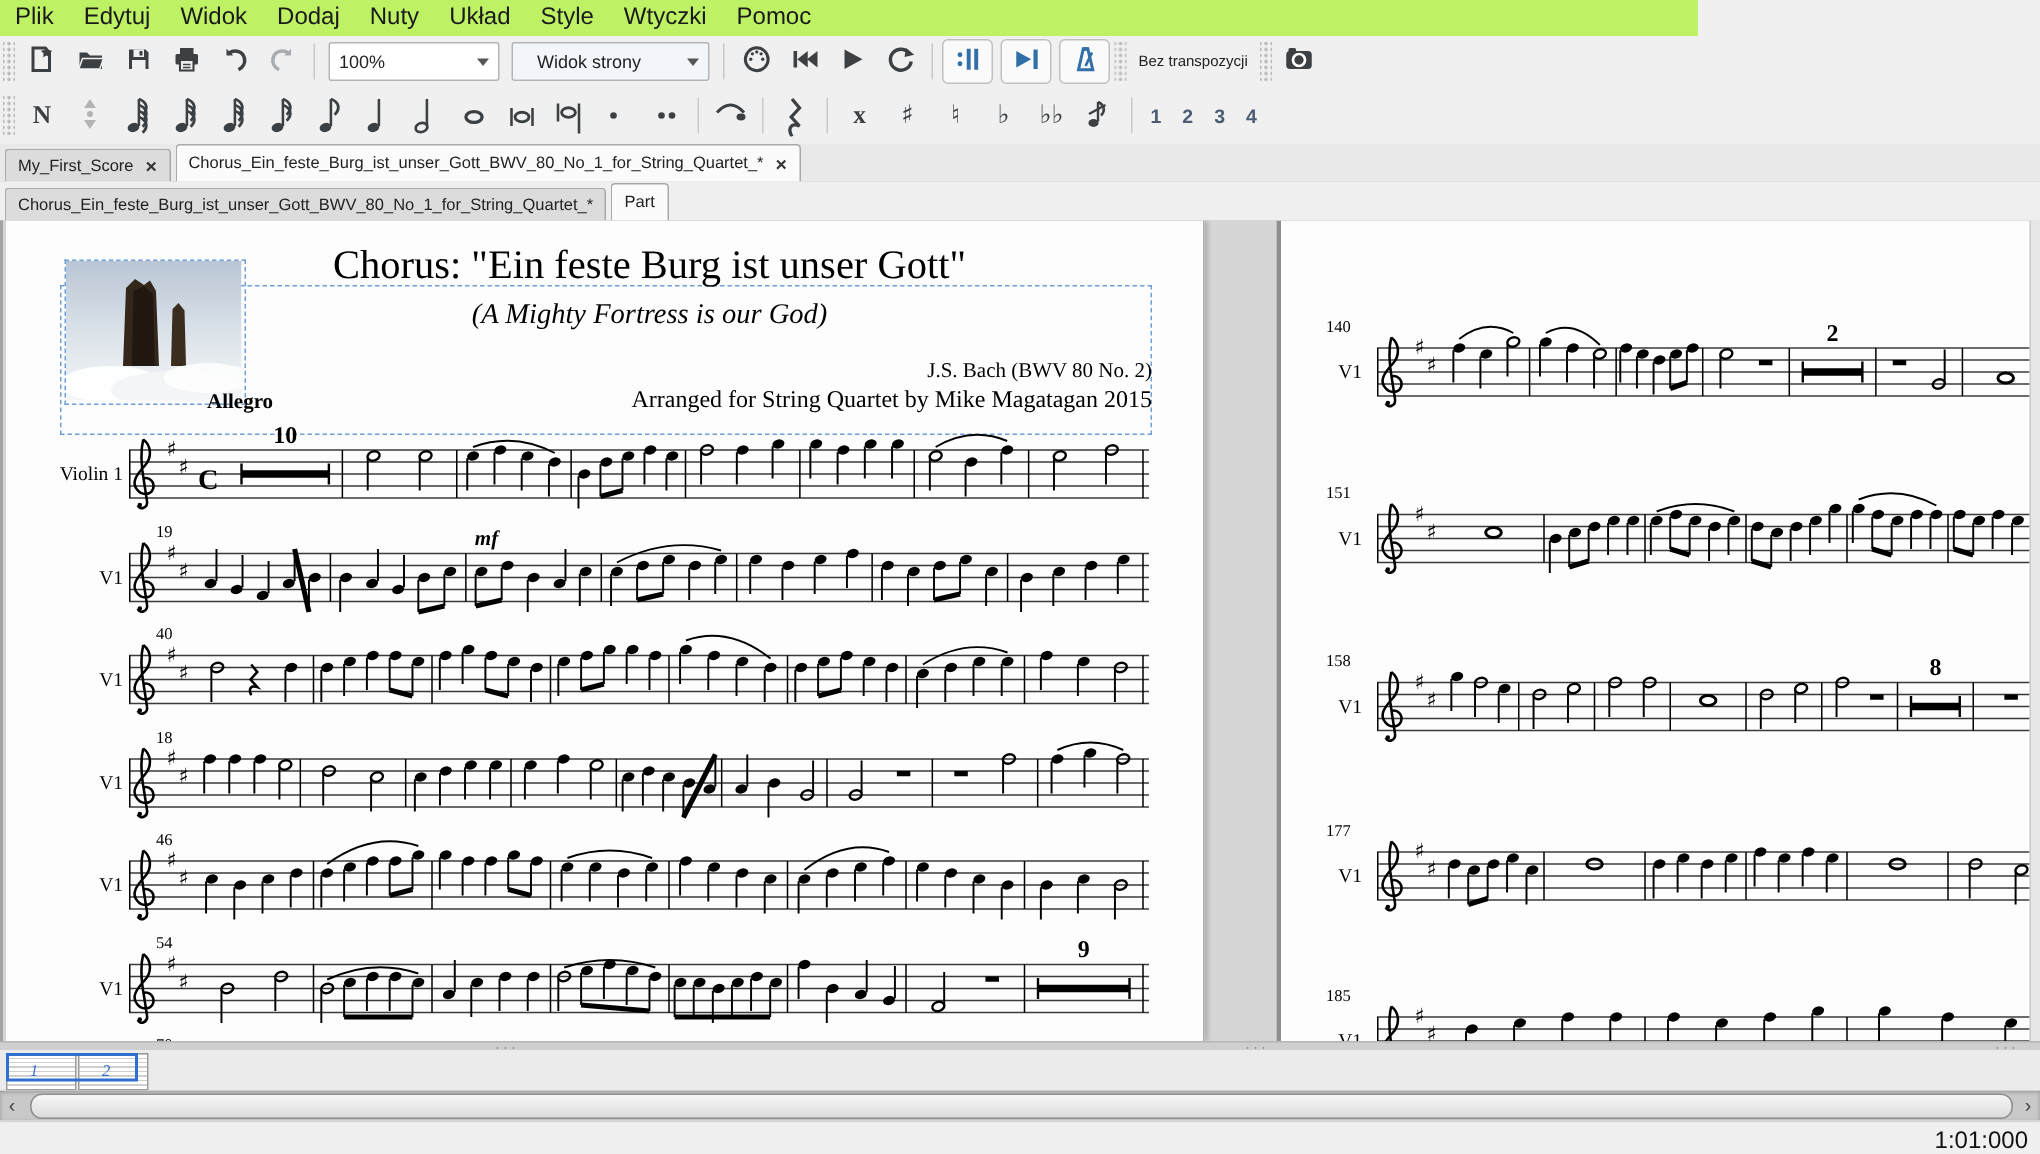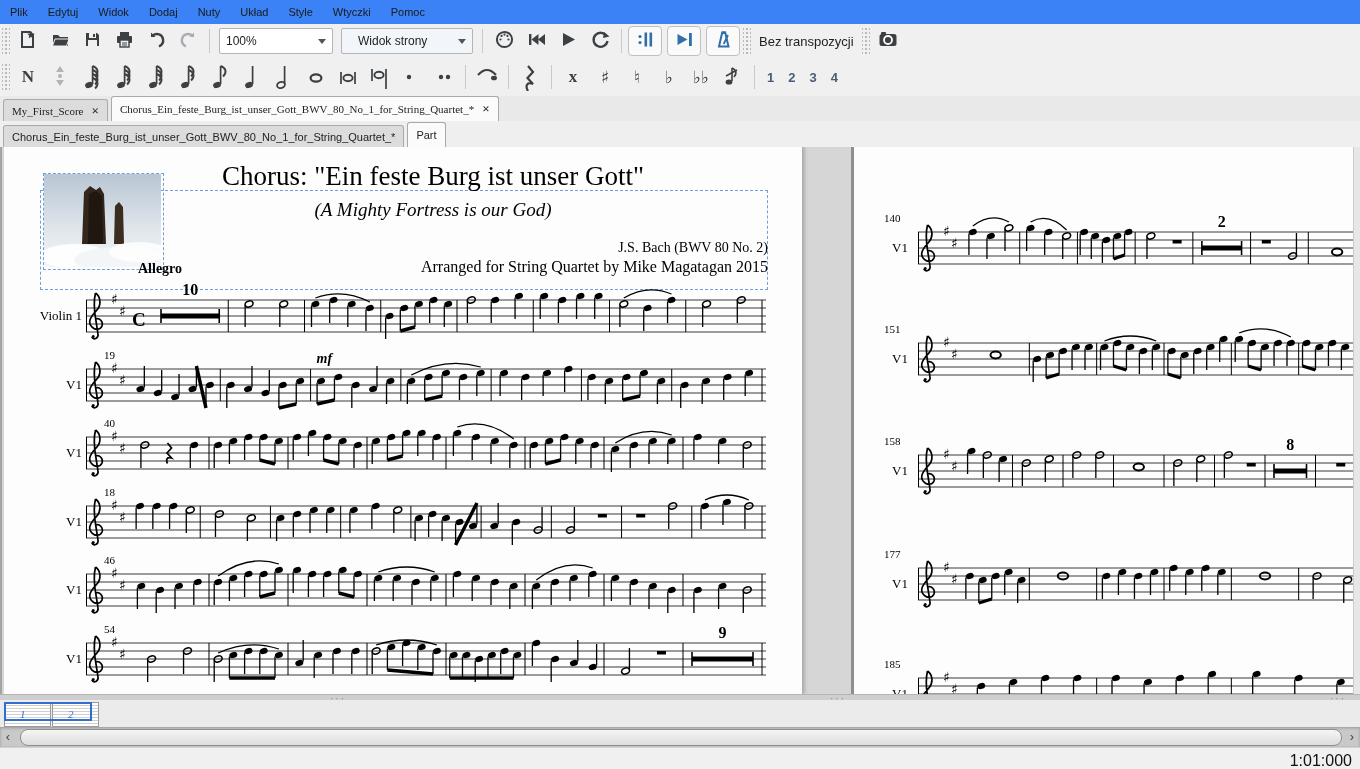--- a/index.html
+++ b/index.html
@@ -1,42 +1,42 @@
 <!DOCTYPE html>
 <html><head>
 <meta charset="utf-8">
 <style>
   html,body{margin:0;padding:0;width:1360px;height:769px;overflow:hidden;
     font-family:"Liberation Sans",sans-serif;background:#f0f0f0;-webkit-font-smoothing:antialiased;}
   
-  #menubar{position:absolute;left:0;top:0;width:1360px;height:24px;background:#3b82f6;
-    display:flex;align-items:center;font-size:11px;color:#1a1a1a;}
+  #menubar{position:absolute;left:0;top:0;width:1132px;height:24px;background:#bef264;
+    display:flex;align-items:center;font-size:16px;color:#1a1a1a;}
   .menu-item{padding:3px 10px;cursor:default;}
   
   .toolbar{position:absolute;left:0;width:1360px;background:#f0f0f0;display:flex;align-items:center;}
   #tb1{top:24px;height:34px;}
   #tb2{top:58px;height:38px;border-bottom:1px solid #d8d8d8;}
   .grip{width:8px;height:26px;margin:0 2px;background-image:radial-gradient(#b9b9b9 1px,transparent 1.2px);
     background-size:4px 4px;background-position:center;}
   .tbtn{border:1px solid transparent;background:transparent;width:30px;height:28px;margin:0 1px;
     display:flex;align-items:center;justify-content:center;padding:0;border-radius:3px;}
   .tbtn.pressed{border:1px solid #c0c0c0;background:#fafafa;border-radius:4px;width:34px;height:30px;}
   .sep{width:1px;height:24px;background:#c9c9c9;margin:0 5px;}
   .combo{height:24px;border:1px solid #b5b5b5;background:#fff;border-radius:2px;display:flex;
     align-items:center;font-size:12px;color:#222;padding:0 6px;margin:0 4px;justify-content:space-between;}
   .combo .caret{width:0;height:0;border-left:4px solid transparent;border-right:4px solid transparent;
     border-top:5px solid #555;margin-left:8px;}
   #zoom-combo{width:100px;}
   #view-combo{width:108px;background:#f2f6fa;padding-left:16px;}
-  .transpose-label{font-size:13px;color:#222;margin:0 6px;}
+  .transpose-label{font-size:10px;color:#222;margin:0 6px;}
   .voice-num{font-size:13px;color:#4a5d75;padding:0 7px;font-weight:bold;}
   .acc-glyph{font-family:"DejaVu Sans",sans-serif;font-size:17px;color:#3c4043;font-weight:bold;}
   
   #tabrow1{position:absolute;left:0;top:96px;width:1360px;height:25px;background:#e9e9e9;
-    border-bottom:1px solid #b9b9b9;display:flex;align-items:flex-end;font-family:Liberation Serif, serif;}
+    border-bottom:1px solid #b9b9b9;display:flex;align-items:flex-end;}
   #tabrow2{position:absolute;left:0;top:121px;width:1360px;height:26px;background:#efefef;
     border-bottom:1px solid #bdbdbd;display:flex;align-items:flex-end;}
   .tab{height:21px;display:flex;align-items:center;font-size:11px;color:#222;background:#dcdcdc;
     border:1px solid #a9a9a9;border-bottom:none;border-radius:3px 3px 0 0;padding:0 8px;margin-left:3px;}
   .tab.active{background:#fbfbfb;height:24px;}
   .tab .close{margin-left:8px;font-size:13px;font-weight:bold;color:#333;cursor:default;}
   
   #canvas{position:absolute;left:0;top:147px;width:1360px;height:547px;background:#d6d6d6;
     border-left:2px solid #a3a3a3;overflow:hidden;}
   .page{position:absolute;top:0;height:547px;background:#fdfdfd;overflow:hidden;}

